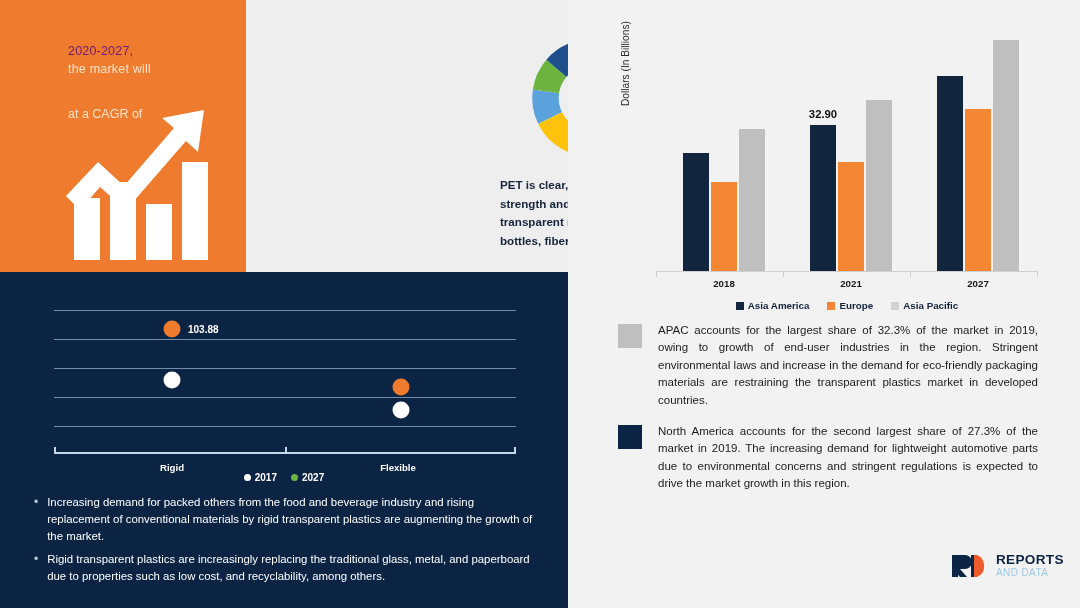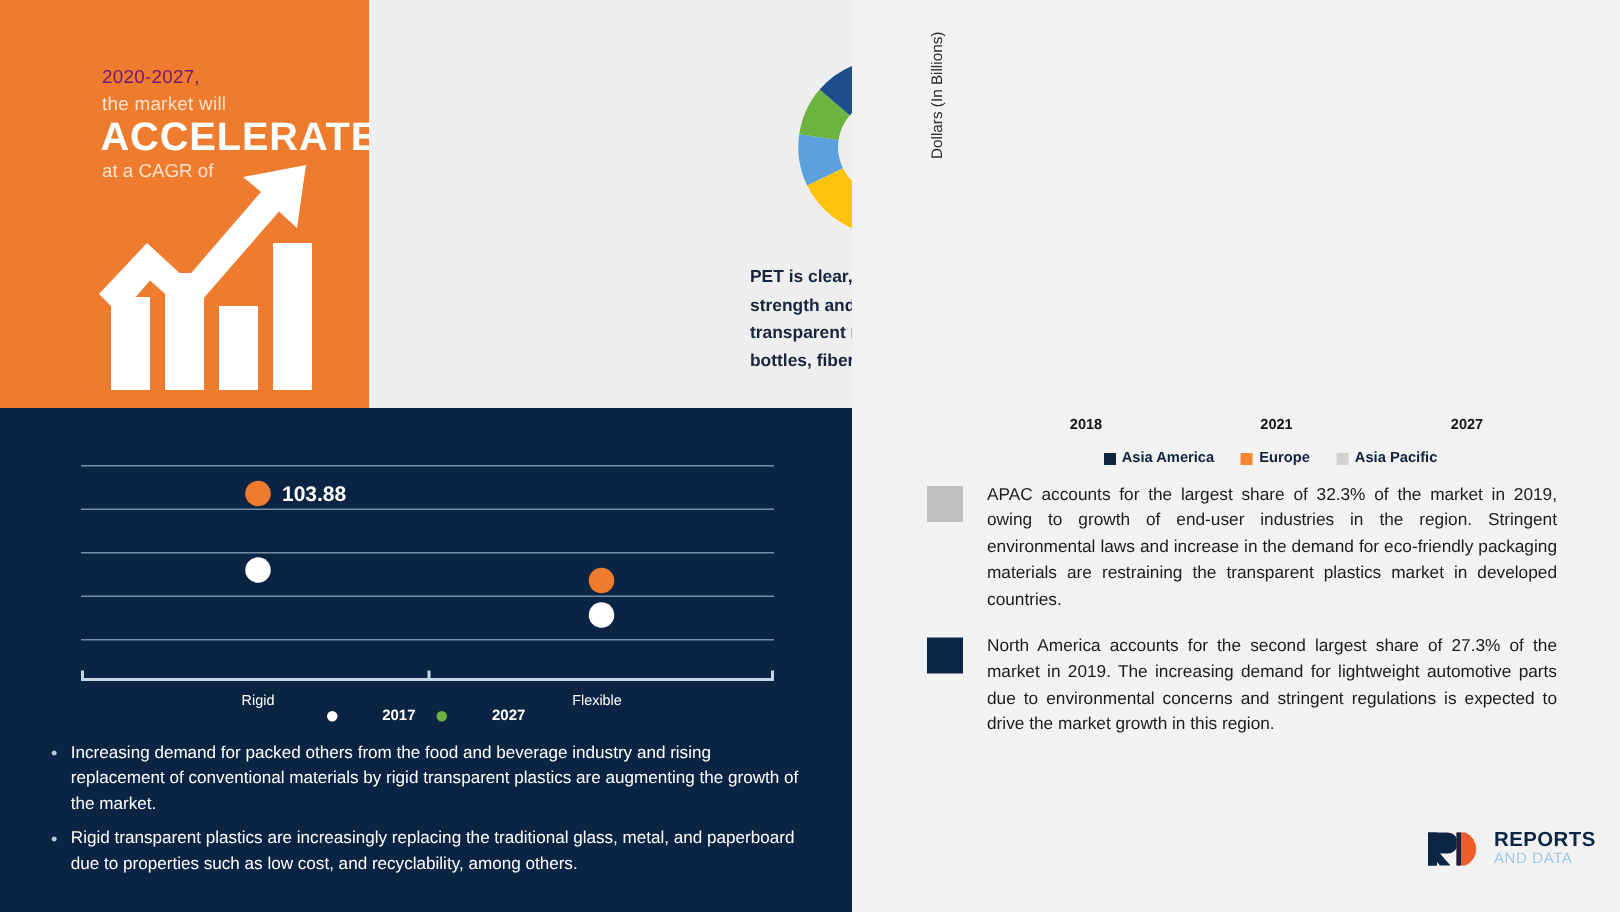--- a/index.html
+++ b/index.html
@@ -80,34 +80,34 @@
     background: #c5d6e8;
   }
   .dot-axis-cap {
     position: absolute; width: 1.5px; height: 6px; background: #c5d6e8; top: 147px;
   }
   .dot {
     position: absolute; width: 17px; height: 17px; border-radius: 50%;
     transform: translate(-50%, -50%);
   }
   .dot-label {
-    position: absolute; color: #ffffff; font-size: 14px; font-weight: bold;
+    position: absolute; color: #ffffff; font-size: 10px; font-weight: bold;
     transform: translateY(-50%);
   }
   .cat-label {
-    position: absolute; color: #ffffff; font-size: 9.6px; font-weight: normal;
+    position: absolute; color: #ffffff; font-size: 9.6px; font-weight: bold;
     text-align: center; transform: translateX(-50%); top: 462px;
   }
   .dot-legend {
     position: absolute; top: 472px; left: 0; width: 568px;
     display: flex; justify-content: center; align-items: center; gap: 14px;
   }
   .dl-item { display: flex; align-items: center; gap: 4px; }
   .dl-sw { width: 7px; height: 7px; border-radius: 50%; }
-  .dl-txt { color: #ffffff; font-size: 10px; font-weight: bold; margin-left: 26px; }
+  .dl-txt { color: #ffffff; font-size: 10px; font-weight: bold; }
 
   
   .bullets { position: absolute; left: 34px; top: 494px; width: 500px; }
   .bullet { display: flex; gap: 9px; margin-bottom: 7px; }
   .bullet-dot { color: #b9c8da; font-size: 12px; line-height: 16.5px; flex: 0 0 auto; }
   .bullet-txt { color: #ffffff; font-size: 11.4px; line-height: 16.8px; }
 
   
   .bar-chart { position: absolute; left: 628px; top: 28px; width: 412px; height: 260px; }
   .ylabel {
@@ -169,21 +169,20 @@
     <div class="acc-wrap">
       <svg class="acc-graphic" viewBox="0 0 180 165">
         <rect x="12" y="98" width="26" height="62" fill="#ffffff"></rect>
         <rect x="48" y="82" width="26" height="78" fill="#ffffff"></rect>
         <rect x="84" y="104" width="26" height="56" fill="#ffffff"></rect>
         <rect x="120" y="62" width="26" height="98" fill="#ffffff"></rect>
         <path d="M4 96 L36 62 L62 86 L112 28 L100 18 L142 10 L136 52 L124 41 L64 110 L38 87 L18 110 Z" fill="#ffffff"></path>
       </svg>
       <div class="acc-l1">2020-2027,</div>
       <div class="acc-l2">the market will</div>
-      <div class="acc-big">ACCELERATE</div>
       <div class="acc-l3">at a CAGR of</div>
     </div>
   </div>
 
   <div class="panel-pet">
     <svg class="donut" viewBox="0 0 100 100">
       <g id="donut-slices">
           <path d="M50 8 A42 42 0 0 1 90.5460288309975 39.04465673582433 L72.2037776931653 44.000645355332374 A23 23 0 0 0 50 27 Z" fill="#f58634"></path>
           <path d="M90.5460288309975 39.04465673582433 A42 42 0 0 1 80.0693322869169 79.32294759772586 L66.46653910950211 66.05780463684988 A23 23 0 0 0 72.2037776931653 44.000645355332374 Z" fill="#13294b"></path>
           <path d="M80.0693322869169 79.32294759772586 A42 42 0 0 1 41.35377043166497 91.10039798166983 L45.265159998292724 72.50736079948587 A23 23 0 0 0 66.46653910950211 66.05780463684988 Z" fill="#b5b5b5"></path>
@@ -243,20 +242,41 @@
     <div class="bullet">
       <span class="bullet-dot">•</span>
       <span class="bullet-txt">Rigid transparent plastics are increasingly replacing the traditional glass, metal, and paperboard due to properties such as low cost, and recyclability, among others.</span>
     </div>
   </div>
 
   <div class="panel-right"></div>
 
   <div class="bar-chart">
     <div class="ylabel">Dollars (In Billions)</div>
+    <div class="plot">
+      <div class="baseline"></div>
+      <div class="tickmark" style="left:0"></div>
+      <div class="tickmark" style="left:127px"></div>
+      <div class="tickmark" style="left:254px"></div>
+      <div class="tickmark" style="left:381px"></div>
+
+      <div class="bar" style="left:27px;  width:26px; height:118px; background:#11253f"></div>
+      <div class="bar" style="left:55px;  width:26px; height:89px;  background:#f58634"></div>
+      <div class="bar" style="left:83px;  width:26px; height:142px; background:#bfbfbf"></div>
+
+      <div class="bar" style="left:154px; width:26px; height:146px; background:#11253f"></div>
+      <div class="bar" style="left:182px; width:26px; height:109px; background:#f58634"></div>
+      <div class="bar" style="left:210px; width:26px; height:171px; background:#bfbfbf"></div>
+
+      <div class="bar" style="left:281px; width:26px; height:195px; background:#11253f"></div>
+      <div class="bar" style="left:309px; width:26px; height:162px; background:#f58634"></div>
+      <div class="bar" style="left:337px; width:26px; height:231px; background:#bfbfbf"></div>
+
+      <div class="bar-value" style="left:167px; bottom:152px">32.90</div>
+    </div>
 
     <div class="xtick" style="left:96px">2018</div>
     <div class="xtick" style="left:223px">2021</div>
     <div class="xtick" style="left:350px">2027</div>
 
     <div class="bar-legend">
       <div class="bl-item">
         <span class="bl-sw" style="background:#11253f"></span>
         <span class="bl-txt">Asia America</span>
       </div>

